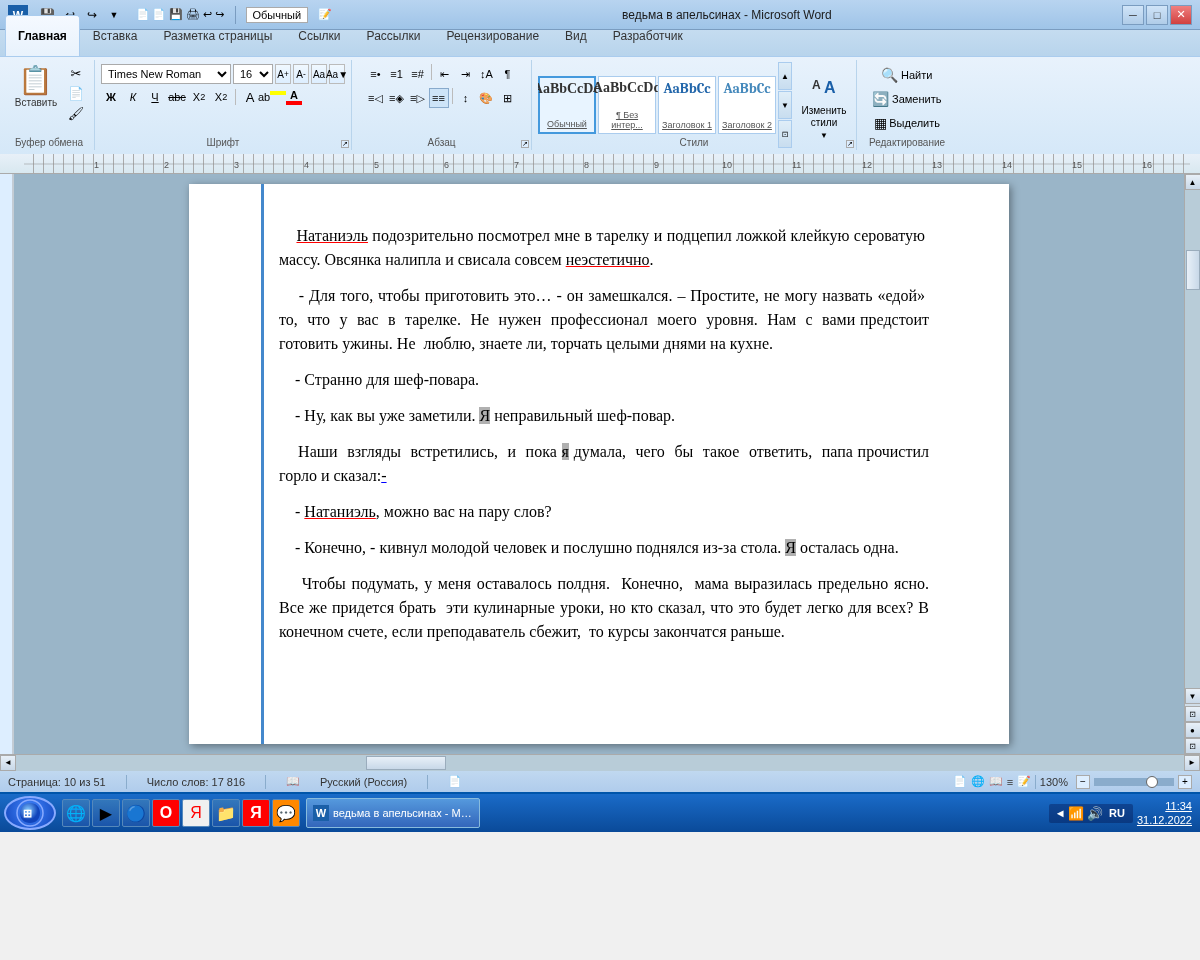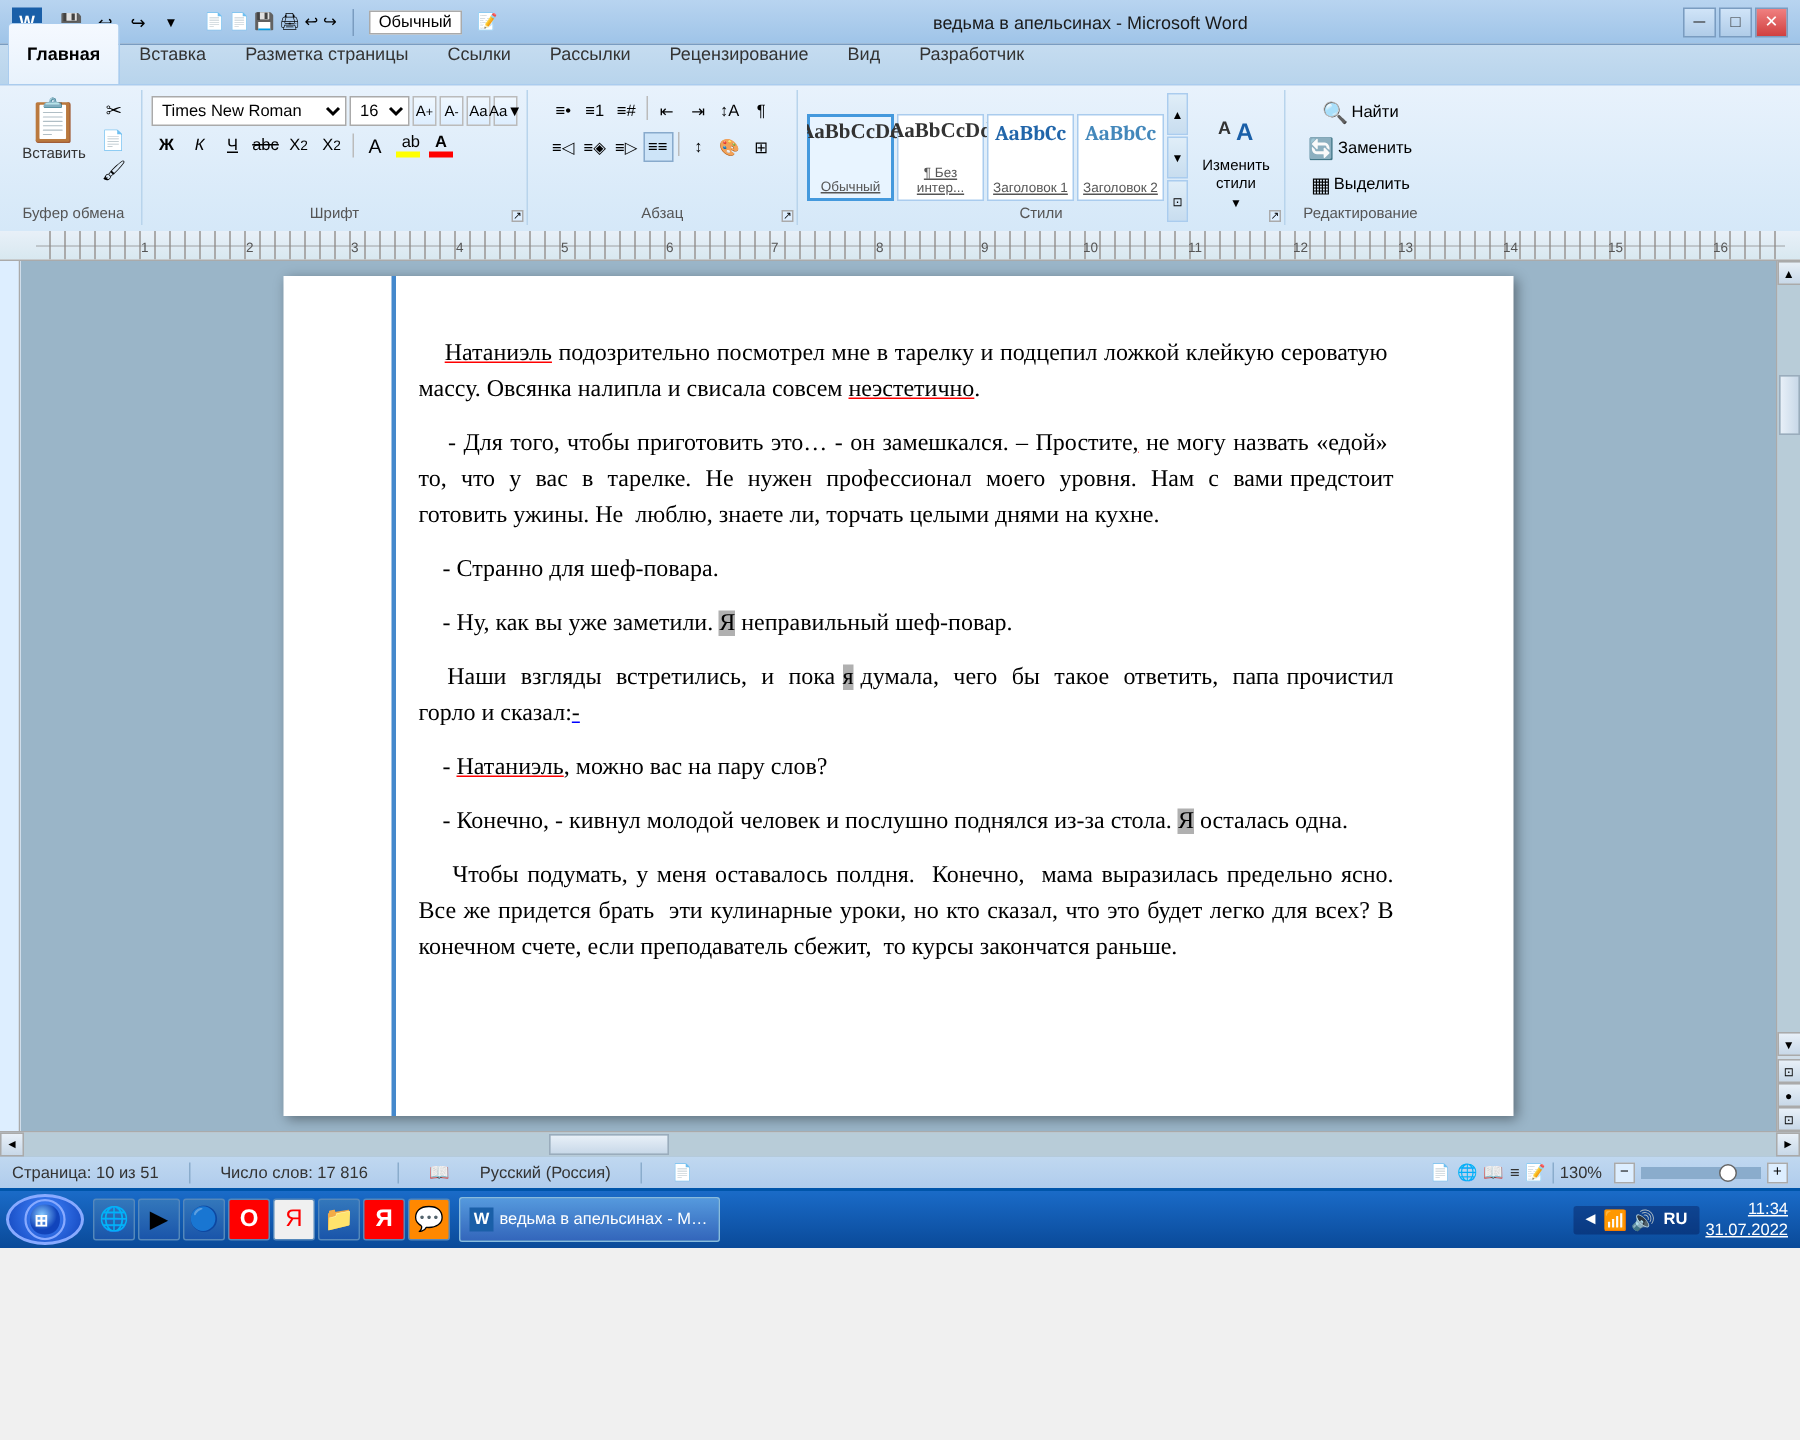--- a/index.html
+++ b/index.html
@@ -301,21 +301,21 @@
         <button class="fmt-btn italic">К</button>
         <button class="fmt-btn underline">Ч</button>
         <button class="fmt-btn">
             <s>abc</s>
           </button>
         <button class="fmt-btn">X<sub>2</sub></button>
         <button class="fmt-btn">X<sup>2</sup></button>
         <div style="width:1px;height:16px;background:#bbb;margin:0 2px;"></div>
         <button class="fmt-btn" style="font-size:13px;">A</button>
         <button class="fmt-btn">
-          <div style="display:flex;flex-direction:column;align-items:flex-end;">
+          <div style="display:flex;align-items:flex-start;">
             <span style="font-size:11px;">ab</span>
             <div class="color-bar-yellow"></div>
           </div>
         </button>
         <button class="fmt-btn">
           <div style="display:flex;flex-direction:column;align-items:center;">
             <span style="font-size:11px;font-weight:bold;">A</span>
             <div class="color-bar"></div>
           </div>
         </button>
@@ -573,16 +573,16 @@
 
   <div class="taskbar-right">
     <div class="sys-tray">
       <span style="color:white;font-size:11px;cursor:pointer;">◄</span>
       <span style="font-size:13px;">📶</span>
       <span style="font-size:13px;cursor:pointer;">🔊</span>
       <span style="color:white;font-size:11px;cursor:pointer;font-weight:bold;margin:0 2px;">RU</span>
     </div>
     <div class="time-block">
       <div>11:34</div>
-      <div>31.07.2022</div>
+      <div>31.12.2022</div>
     </div>
   </div>
 </div>
 
 </body></html>

